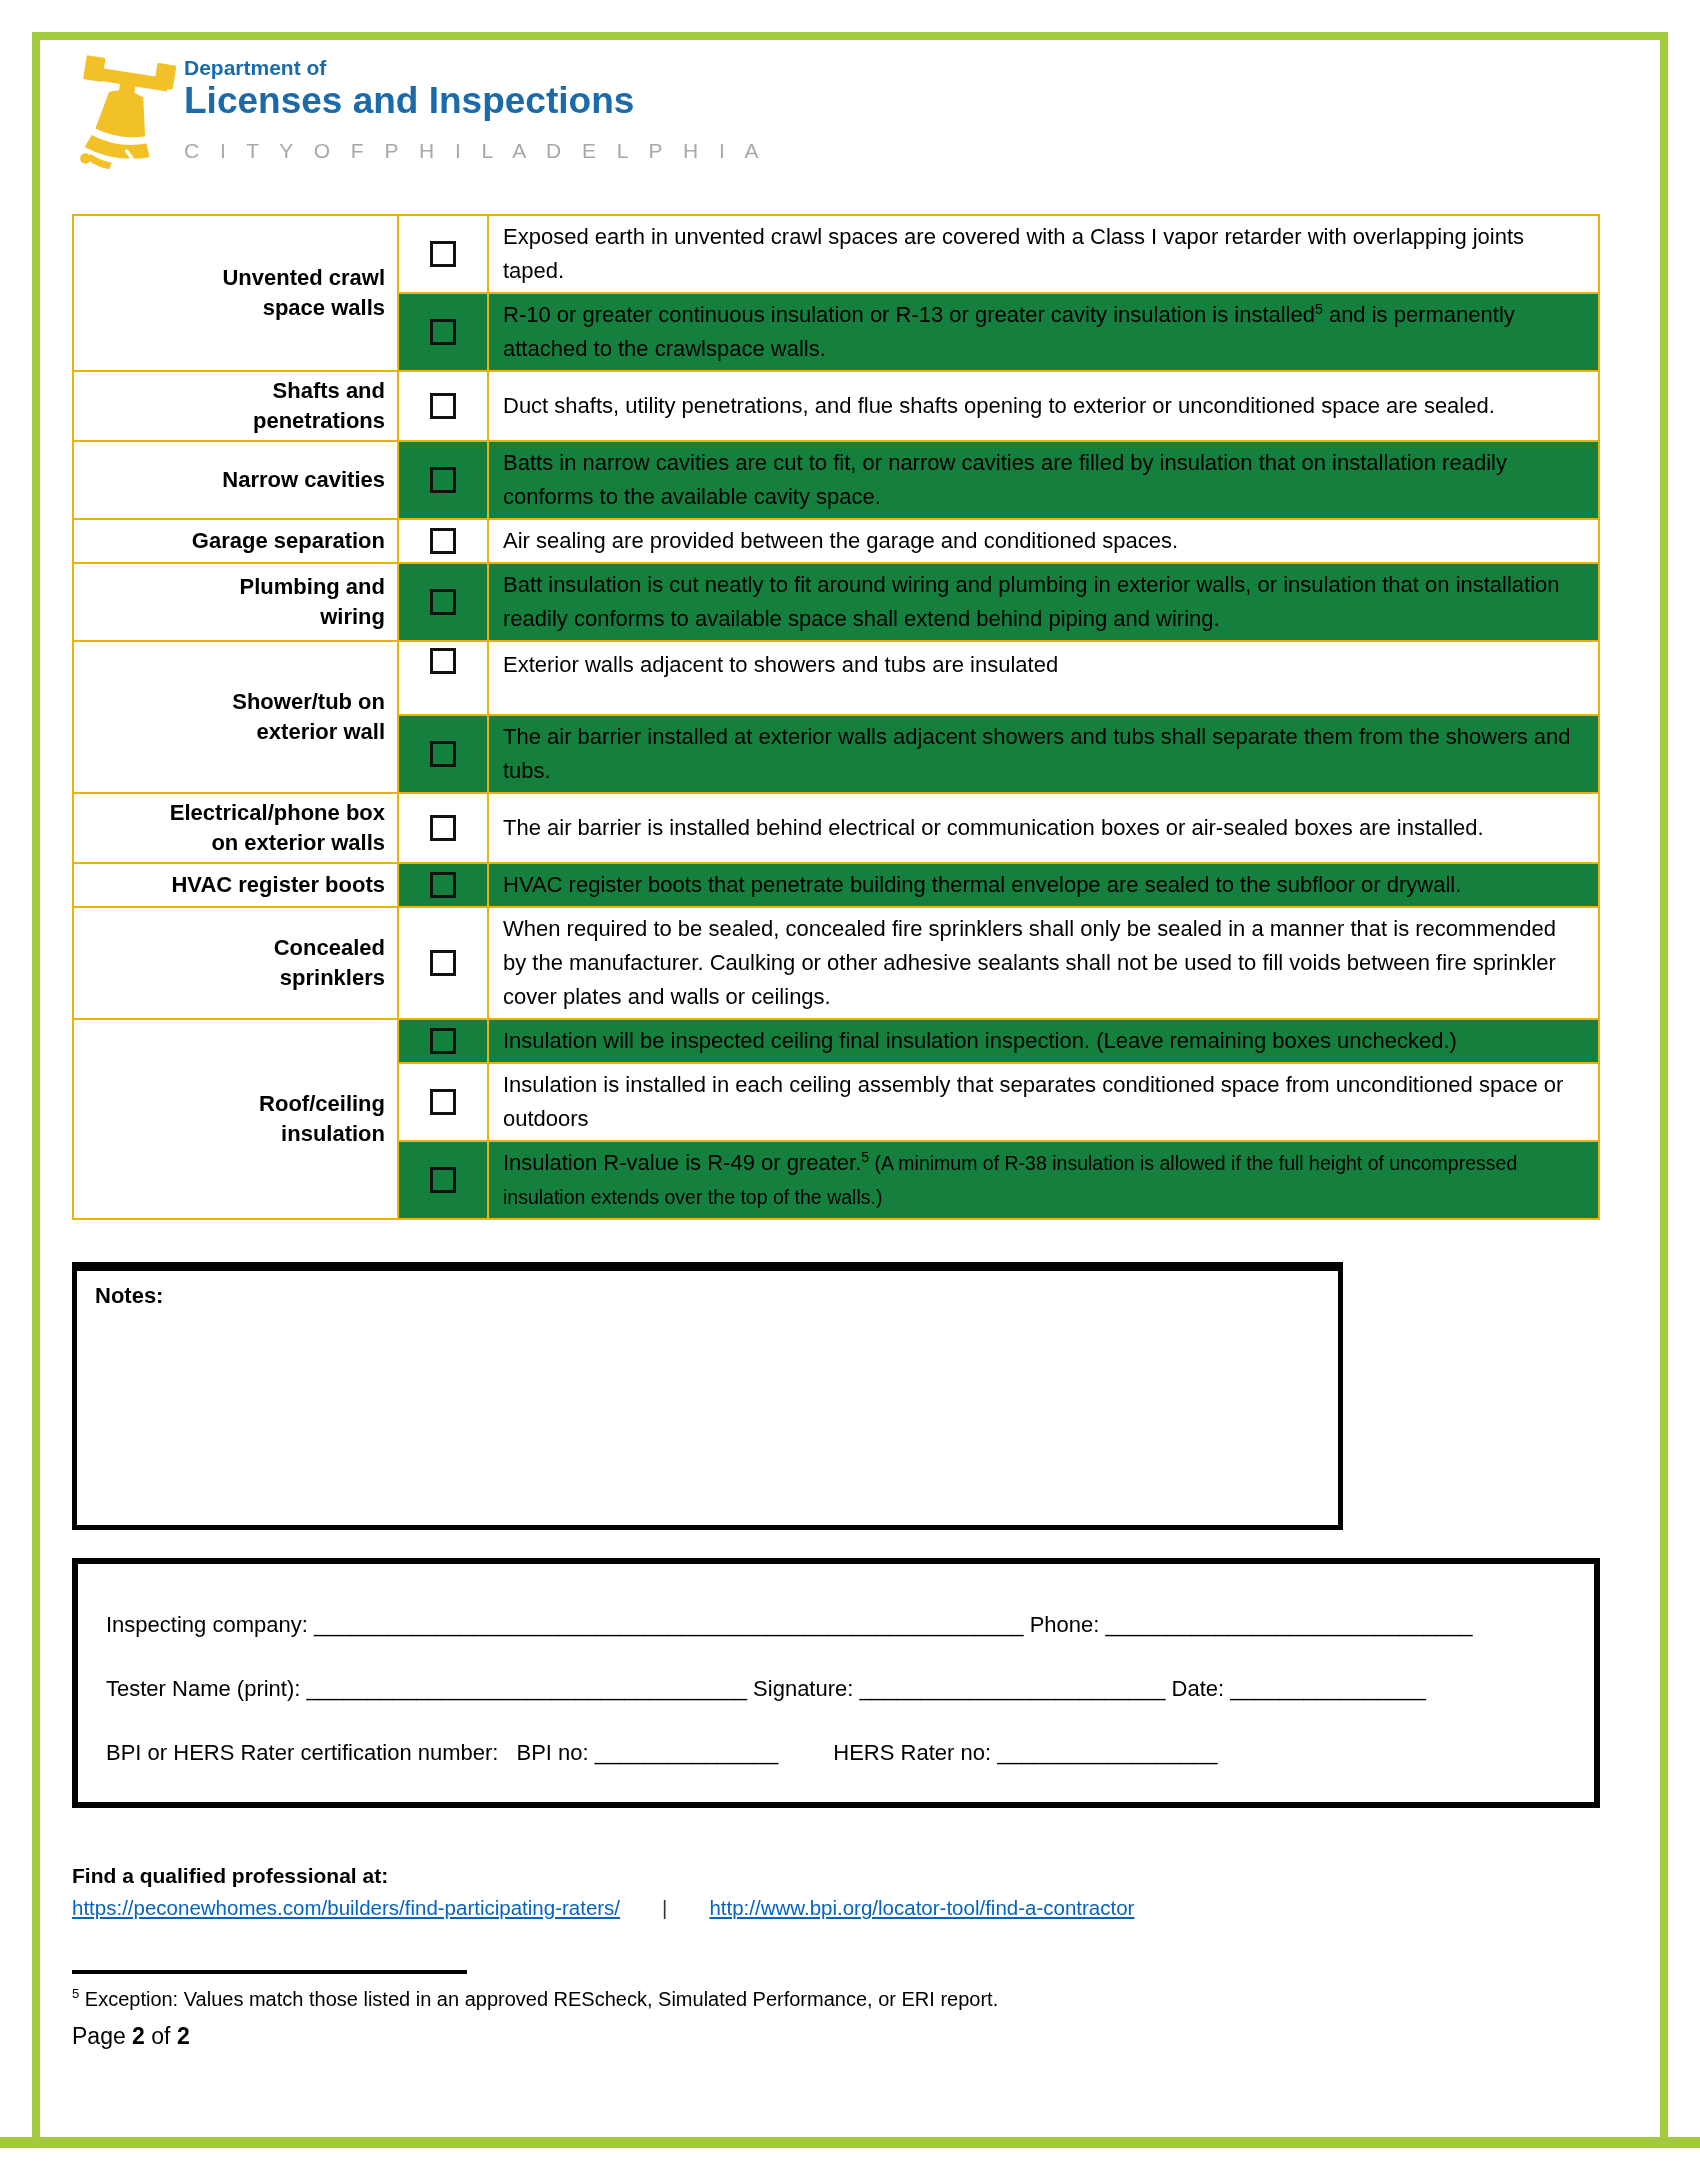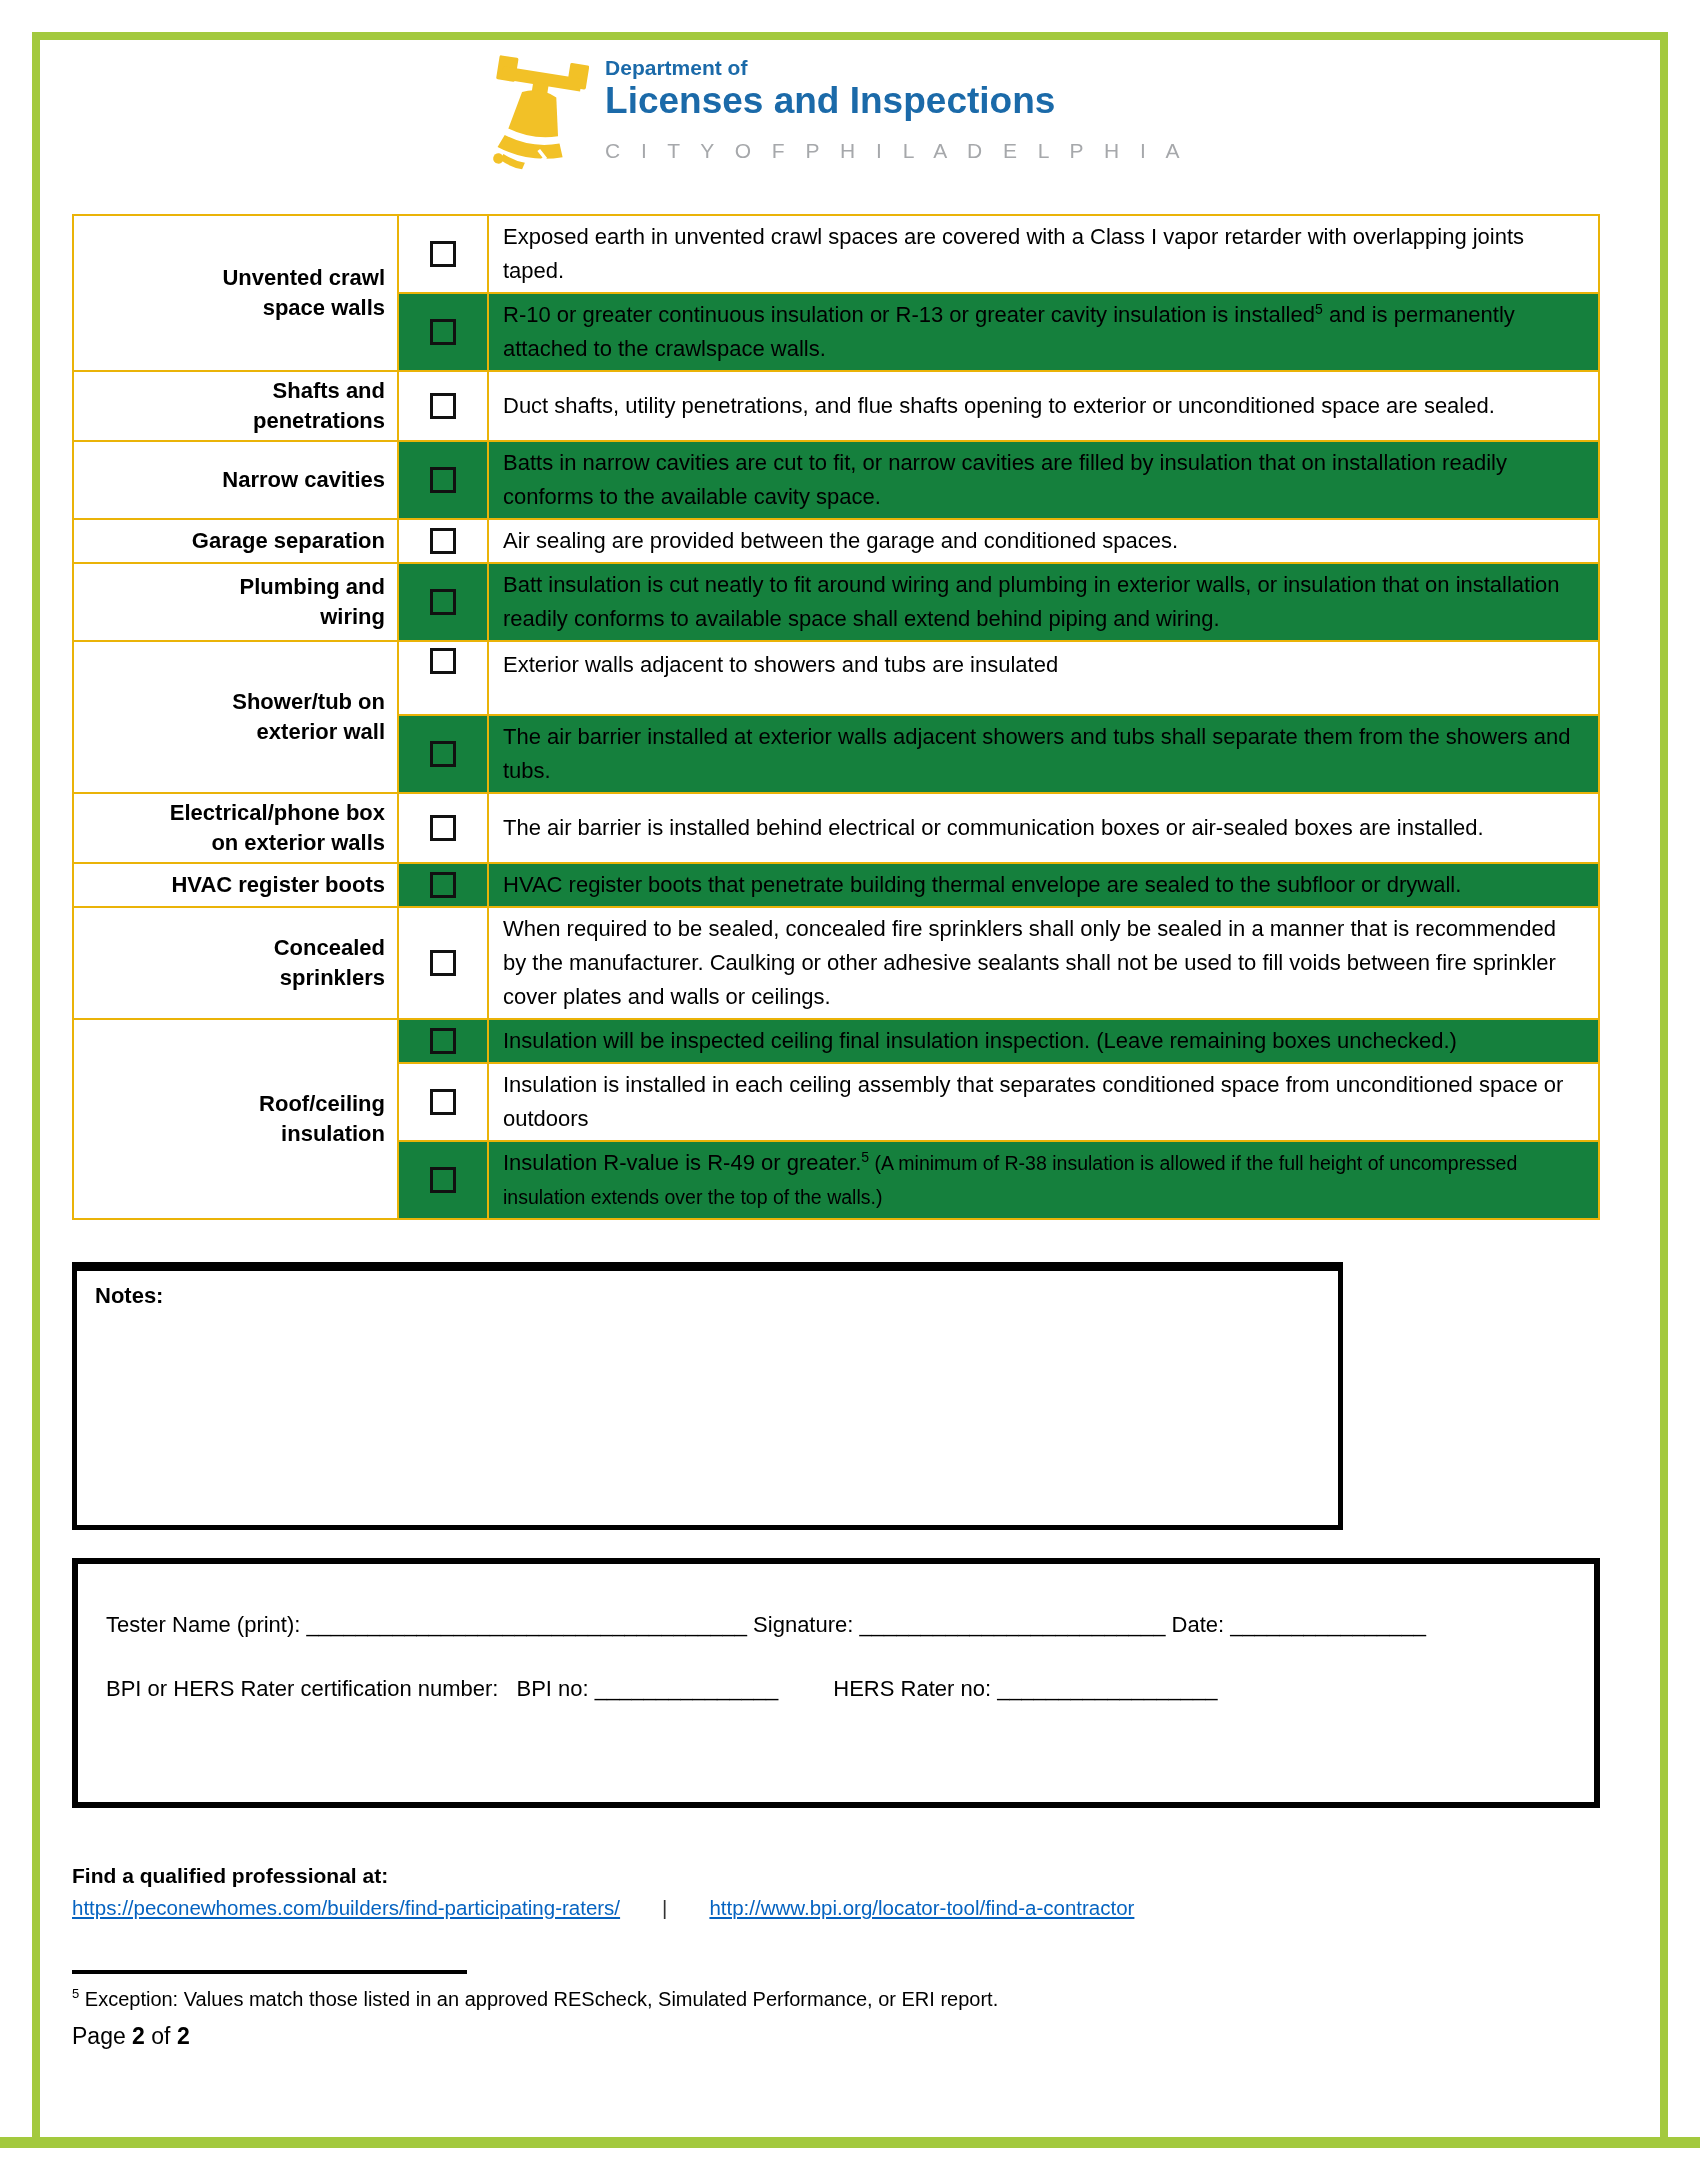--- a/index.html
+++ b/index.html
@@ -18,21 +18,21 @@
     pointer-events: none;
   }
   .bottom-bar {
     position: absolute;
     left: 0; right: 0; top: 2137px; height: 11px;
     background: #a3c93e;
   }
   .content { position: relative; padding: 46px 0 0 72px; width: 1600px; }
 
   
-  .hdr { display: flex; align-items: flex-start; gap: 16px; height: 132px; justify-content: center; }
+  .hdr { display: flex; align-items: flex-start; gap: 8px; height: 132px; }
   .hdr svg { width: 104px; height: 130px; flex: 0 0 auto; }
   .hdr-text { padding-top: 10px; }
   .dept { font-size: 21px; font-weight: bold; color: #1b6aa9; }
   .li-title { font-size: 37px; font-weight: bold; color: #1b6aa9; line-height: 1.12; }
   .city { font-size: 21px; color: #a6a8ab; letter-spacing: 7.5px; margin-top: 18px; font-weight: 500; }
 
   
   table.checklist {
     border-collapse: collapse;
     margin-top: 36px;
@@ -213,20 +213,23 @@
           </tr>
         </tbody>
     </table>
 
     <div class="notes-box">
       <span class="notes-label">Notes:</span>
     </div>
 
     <div class="sig-box">
       <div class="sig-row">
+        <span class="lab">Inspecting company: </span><span class="blank">__________________________________________________________</span><span class="lab"> Phone: </span><span class="blank">______________________________</span>
+      </div>
+      <div class="sig-row">
         <span class="lab">Tester Name (print): </span><span class="blank">____________________________________</span><span class="lab"> Signature: </span><span class="blank">_________________________</span><span class="lab"> Date: </span><span class="blank">________________</span>
       </div>
       <div class="sig-row">
         <span class="lab">BPI or HERS Rater certification number:</span><span class="sp18"></span><span class="lab">BPI no: </span><span class="blank">_______________</span><span class="sp55"></span><span class="lab">HERS Rater no: </span><span class="blank">__________________</span>
       </div>
     </div>
 
     <div class="find-heading">Find a qualified professional at:</div>
     <div class="links">
       <a href="#">https://peconewhomes.com/builders/find-participating-raters/</a>

